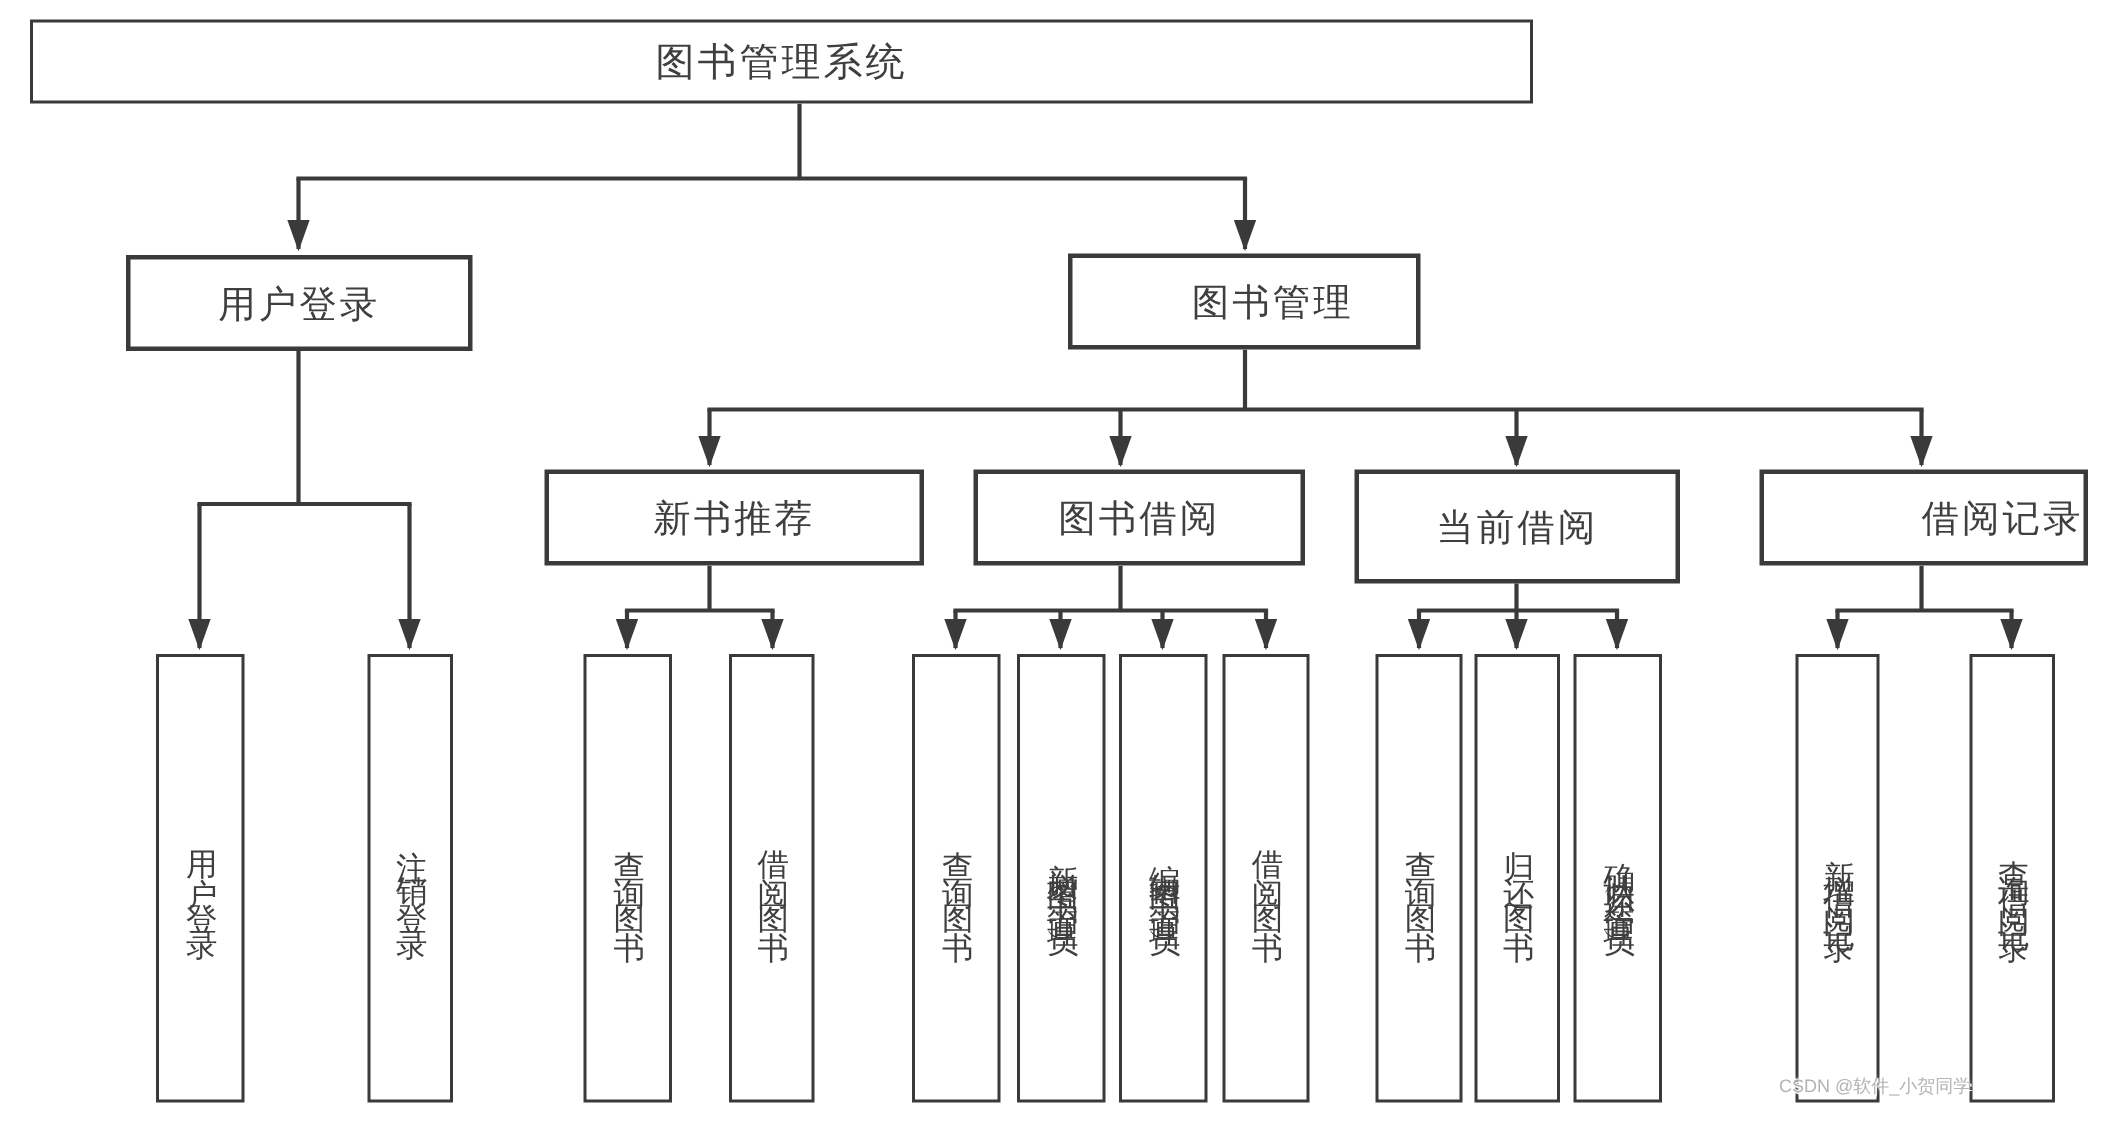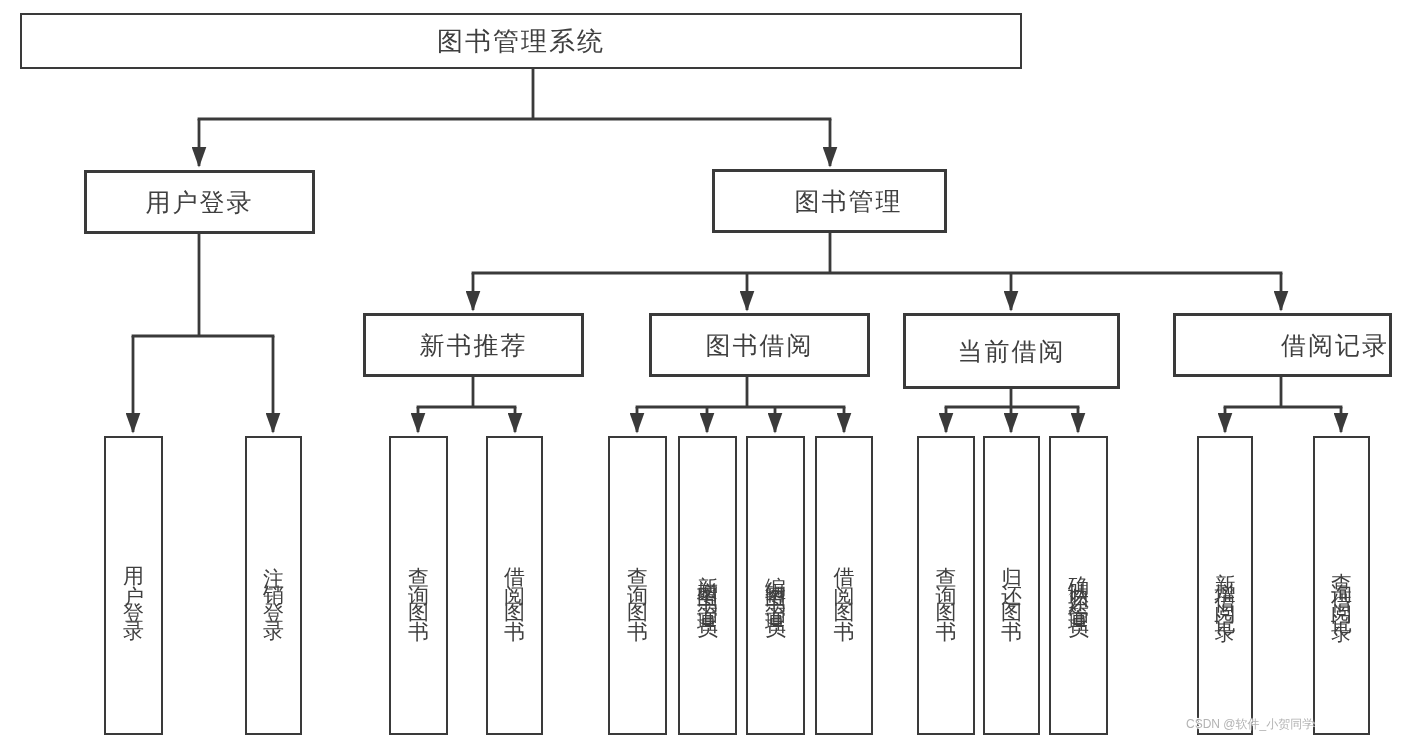--- a/index.html
+++ b/index.html
@@ -99,21 +99,21 @@
     <span>图书管理系统</span>
   </div>
 
   <div class="node h-node" style="left:84px;top:170px;width:231px;height:64px;">
     <span>用户登录</span>
   </div>
   <div class="node h-node" style="left:712px;top:169px;width:235px;height:64px;padding-left:38px;">
     <span>图书管理</span>
   </div>
 
-  <div class="node h-node" style="left:363px;top:313px;width:221px;height:64px;text-align:right;">
+  <div class="node h-node" style="left:363px;top:313px;width:253px;height:64px;text-align:right;">
     <span>新书推荐</span>
   </div>
   <div class="node h-node" style="left:649px;top:313px;width:221px;height:64px;">
     <span>图书借阅</span>
   </div>
   <div class="node h-node" style="left:903px;top:313px;width:217px;height:76px;">
     <span>当前借阅</span>
   </div>
   <div class="node h-node" style="left:1173px;top:313px;width:219px;height:64px;justify-content:flex-end;">
     <span>借阅记录</span>

